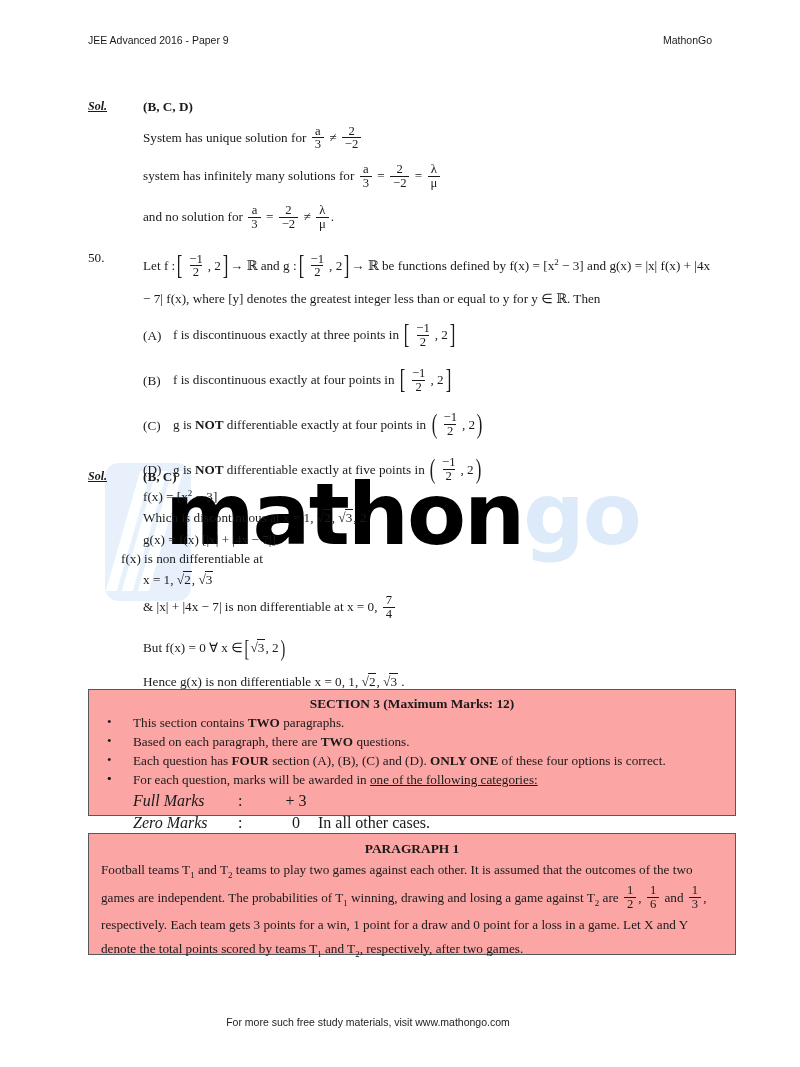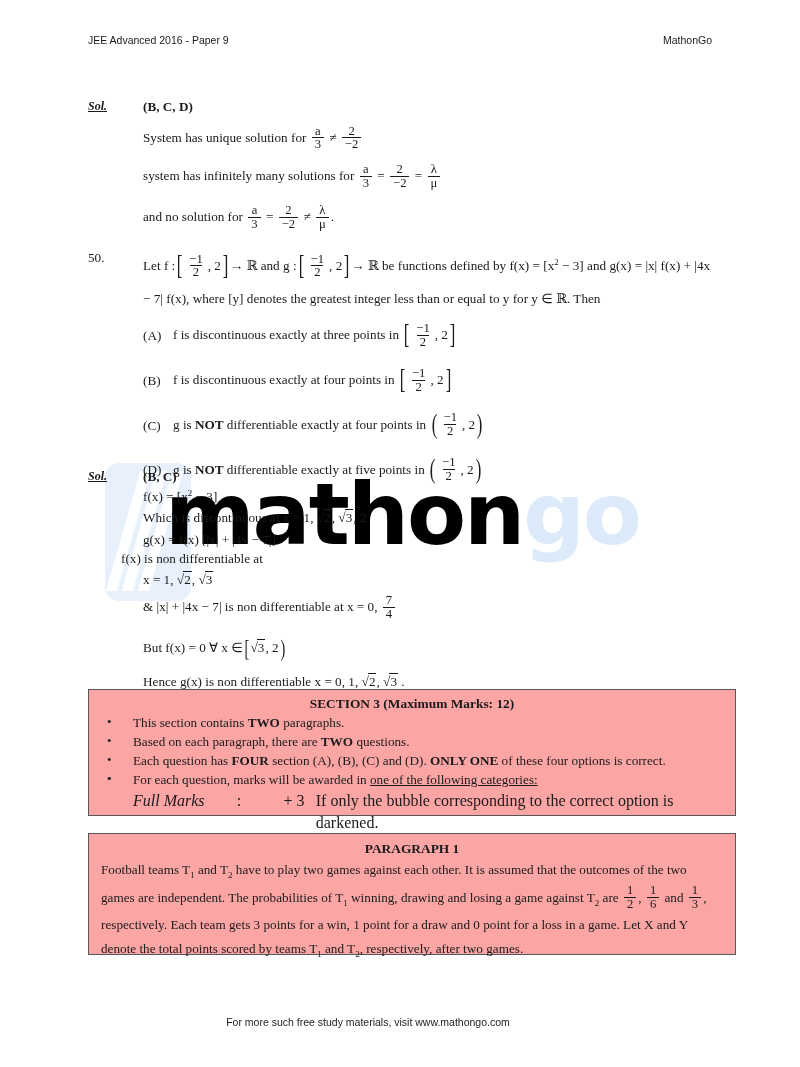--- a/index.html
+++ b/index.html
@@ -408,35 +408,34 @@
         <li><span class="bullet">•</span><span><span>This section contains </span><span style="font-weight: bold;">TWO</span><span> paragraphs.</span></span></li>
         <li><span class="bullet">•</span><span><span>Based on each paragraph, there are </span><span style="font-weight: bold;">TWO</span><span> questions.</span></span></li>
         <li><span class="bullet">•</span><span><span>Each question has </span><span style="font-weight: bold;">FOUR</span><span> section (A), (B), (C) and (D). </span><span style="font-weight: bold;">ONLY ONE</span><span> of these four options is correct.</span></span></li>
         <li><span class="bullet">•</span></li>
         <li><span class="bullet">•</span><span><span>For each question, marks will be awarded in </span><span style="text-decoration: underline;">one of the following categories:</span></span></li>
       </ul>
       <div class="marks-row">
         <span class="mk-name">Full Marks</span>
         <span class="mk-colon">:</span>
         <span class="mk-val">+ 3</span>
-        <span>If only the bubble corresponding to the correct option is darkened.</span>
       </div>
       <div class="marks-row">
         <span class="mk-name">Zero Marks</span>
         <span class="mk-colon">:</span>
         <span class="mk-val">0</span>
         <span>In all other cases.</span>
       </div>
     </div>
 
     <div class="box" style="left:88px; top:833px; width:648px; height:122px; padding:7px 0 4px 0;">
       <div class="box-title">PARAGRAPH 1</div>
       <div class="para-body">
         <div>
-          <span>Football teams T</span><sub class="sm">1</sub><span> and T</span><sub class="sm">2</sub><span> have to play two games against each other. It is assumed that the outcomes of the two</span>
+          <span>Football teams T</span><sub class="sm">1</sub><span> and T</span><sub class="sm">2</sub><span> teams to play two games against each other. It is assumed that the outcomes of the two</span>
         </div>
         <div>
           <span>games are independent. The probabilities of T</span><sub class="sm">1</sub><span> winning, drawing and losing a game against T</span><sub class="sm">2</sub><span> are</span>
           <span class="frac">
               <span class="num">1</span>
               <span class="den">2</span>
             </span><span>,</span>
           <span class="frac">
               <span class="num">1</span>
               <span class="den">6</span>

